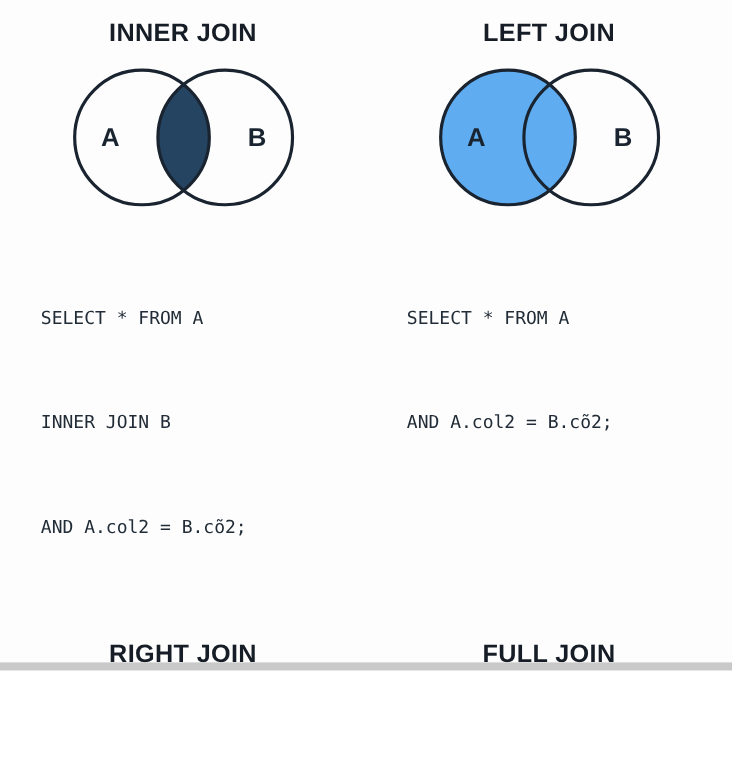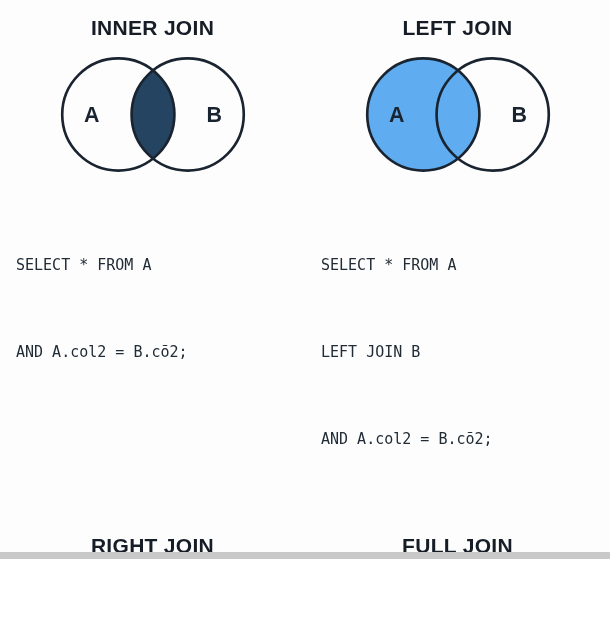--- a/index.html
+++ b/index.html
@@ -41,21 +41,21 @@
   }
   .venn text {
     font-family: "Liberation Sans", sans-serif;
     font-size: 21px;
     font-weight: 700;
     fill: #1a2430;
     text-anchor: middle;
   }
   .code {
     align-self: flex-start;
-    margin-left: 16px;
+    margin-left: 34px;
     margin-top: 11px;
     font-family: "DejaVu Sans Mono", monospace;
     font-size: 15px;
     line-height: 29px;
     color: #212c37;
     white-space: pre;
   }
   .bottom-bar {
     position: absolute;
     left: 0;
@@ -82,20 +82,21 @@
         <circle cx="66" cy="66" r="55" fill="#fdfdfd"></circle>
         <circle cx="134" cy="66" r="55" fill="#fdfdfd"></circle>
         <circle cx="134" cy="66" r="55" clip-path="url(#clip-a-0)" fill="#254462"></circle>
         <circle class="outline" cx="66" cy="66" r="55" stroke="#1a2430"></circle>
         <circle class="outline" cx="134" cy="66" r="55" stroke="#1a2430"></circle>
         <text x="40" y="73">A</text>
         <text x="160" y="73">B</text>
       </svg>
       <div class="code">
         <div>SELECT * FROM A</div>
+        <div>INNER JOIN B</div>
         <div>AND A.col2 = B.cõ2;</div>
       </div>
     </section>
 
     <section class="panel">
       <h2 class="title">LEFT JOIN</h2>
       <svg class="venn" viewBox="0 0 200 132">
         <defs>
           <clipPath id="clip-a-1">
               <circle cx="66" cy="66" r="55"></circle>
@@ -104,21 +105,20 @@
         <circle cx="66" cy="66" r="55" fill="#5fadf0"></circle>
         <circle cx="134" cy="66" r="55" fill="#fdfdfd"></circle>
         <circle cx="134" cy="66" r="55" clip-path="url(#clip-a-1)" fill="#5fadf0"></circle>
         <circle class="outline" cx="66" cy="66" r="55" stroke="#1a2430"></circle>
         <circle class="outline" cx="134" cy="66" r="55" stroke="#1a2430"></circle>
         <text x="40" y="73">A</text>
         <text x="160" y="73">B</text>
       </svg>
       <div class="code">
         <div>SELECT * FROM A</div>
-        <div>LEFT JOIN B</div>
         <div>AND A.col2 = B.cõ2;</div>
       </div>
     </section>
 
     <section class="panel">
       <h2 class="title">RIGHT JOIN</h2>
 
     </section>
 
     <section class="panel">

